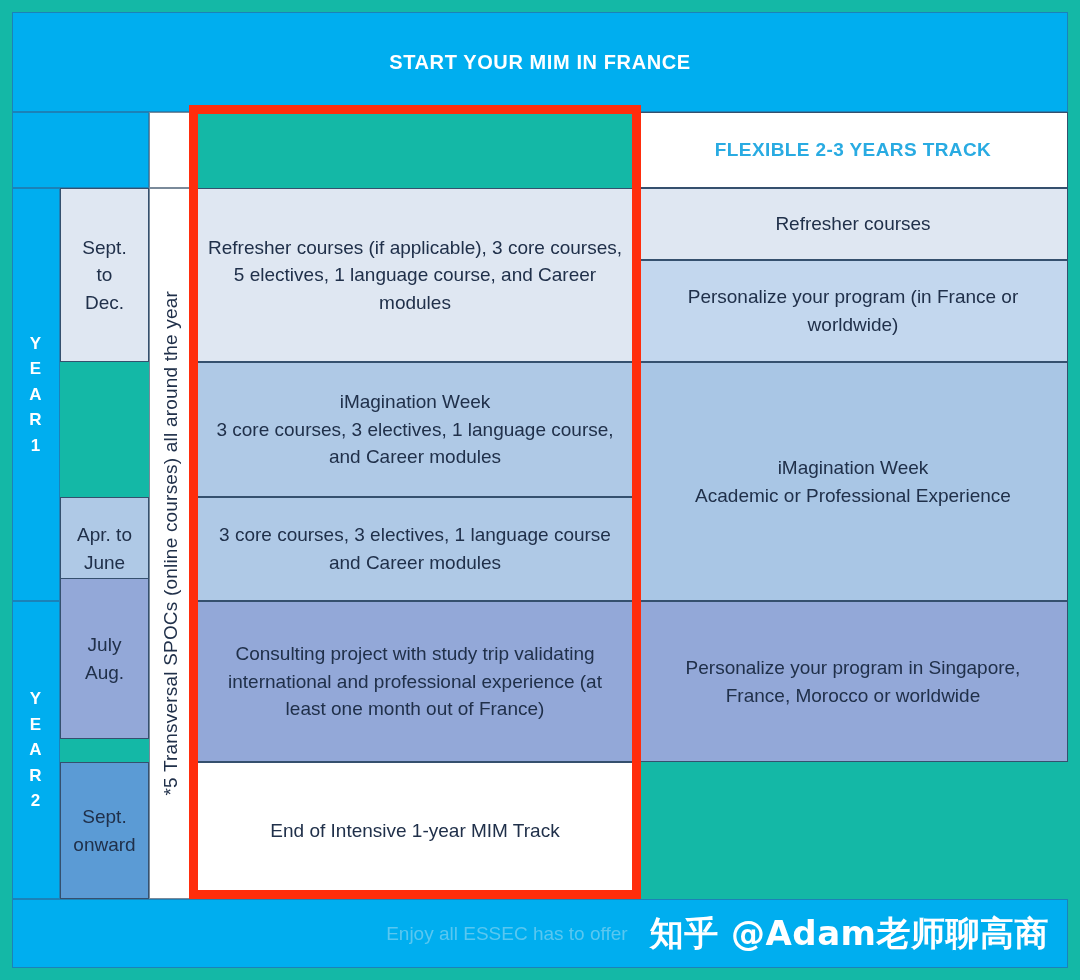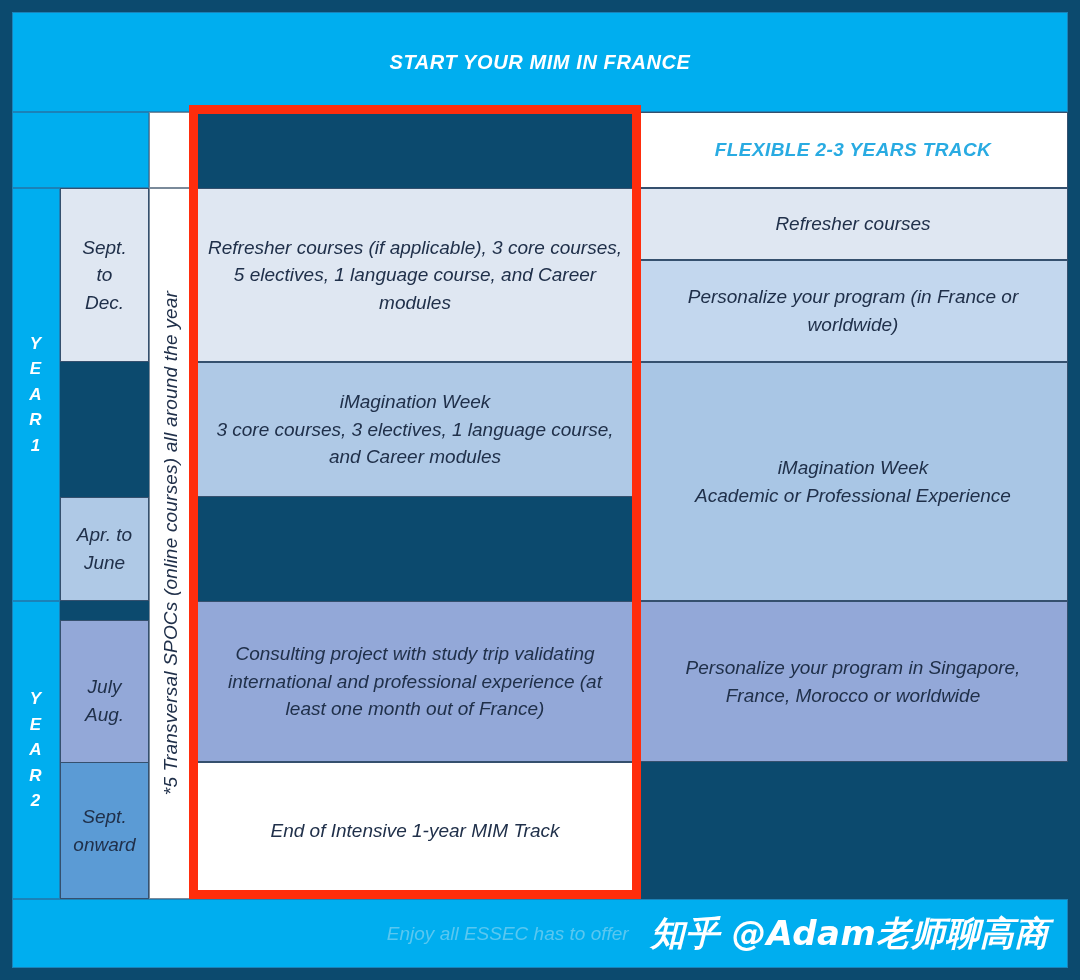--- a/index.html
+++ b/index.html
@@ -5,23 +5,22 @@
   html, body {
     margin: 0;
     padding: 0;
     background: #ffffff;
     font-family: "Liberation Sans", sans-serif;
   }
   #root {
     position: relative;
     width: 1080px;
     height: 980px;
-    background: #0c4a6e;
+    background: #14b8a6;
     overflow: hidden;
-    font-style: italic;
   }
 
   
   .cell {
     position: absolute;
     box-sizing: border-box;
     display: flex;
     align-items: center;
     justify-content: center;
     text-align: center;
@@ -190,32 +189,33 @@
     <span>E</span>
     <span>A</span>
     <span>R</span>
     <span>2</span>
   </div>
 
   <div class="cell month" style="top:188px;height:174px;background:#DFE7F2;">Sept.
 to Dec.</div>
   <div class="cell month" style="top:497px;height:104px;background:#AFC9E6;">Apr. to
 June</div>
-  <div class="cell month" style="top:620px;height:161px;background:#93A8D8;">July
+  <div class="cell month" style="top:578px;height:161px;background:#93A8D8;">July
 Aug.</div>
   <div class="cell month" style="top:762px;height:137px;background:#5B9BD5;">Sept.
 onward</div>
 
   <div class="spoc">
     <div class="spoc-text">*5 Transversal SPOCs (online courses) all around the year</div>
   </div>
 
   <div class="cell" style="left:192px;top:188px;width:446px;height:174px;background:#DFE7F2;text-align:center;">Refresher courses (if applicable), 3 core courses, 5 electives, 1 language course, and Career modules</div>
   <div class="cell" style="left:192px;top:362px;width:446px;height:135px;background:#AFC9E6;">iMagination Week
 3 core courses, 3 electives, 1 language course, and Career modules</div>
+  <div class="cell" style="left:192px;top:497px;width:446px;height:104px;background:#AFC9E6;">3 core courses, 3 electives, 1 language course and Career modules</div>
   <div class="cell" style="left:192px;top:601px;width:446px;height:161px;background:#93A8D8;">Consulting project with study trip validating international and professional experience (at least one month out of France)</div>
   <div class="cell" style="left:192px;top:762px;width:446px;height:137px;background:#FFFFFF;">End of Intensive 1-year MIM Track</div>
 
   <div class="cell" style="left:638px;top:188px;width:430px;height:72px;background:#DFE7F2;">Refresher courses</div>
   <div class="cell" style="left:638px;top:260px;width:430px;height:102px;background:#C3D7EE;">Personalize your program (in France or worldwide)</div>
   <div class="cell" style="left:638px;top:362px;width:430px;height:239px;background:#A9C6E5;">iMagination Week
 Academic or Professional Experience</div>
   <div class="cell" style="left:638px;top:601px;width:430px;height:161px;background:#93A8D8;">Personalize your program in Singapore, France, Morocco or worldwide</div>
 
   <div class="redbox"></div>

